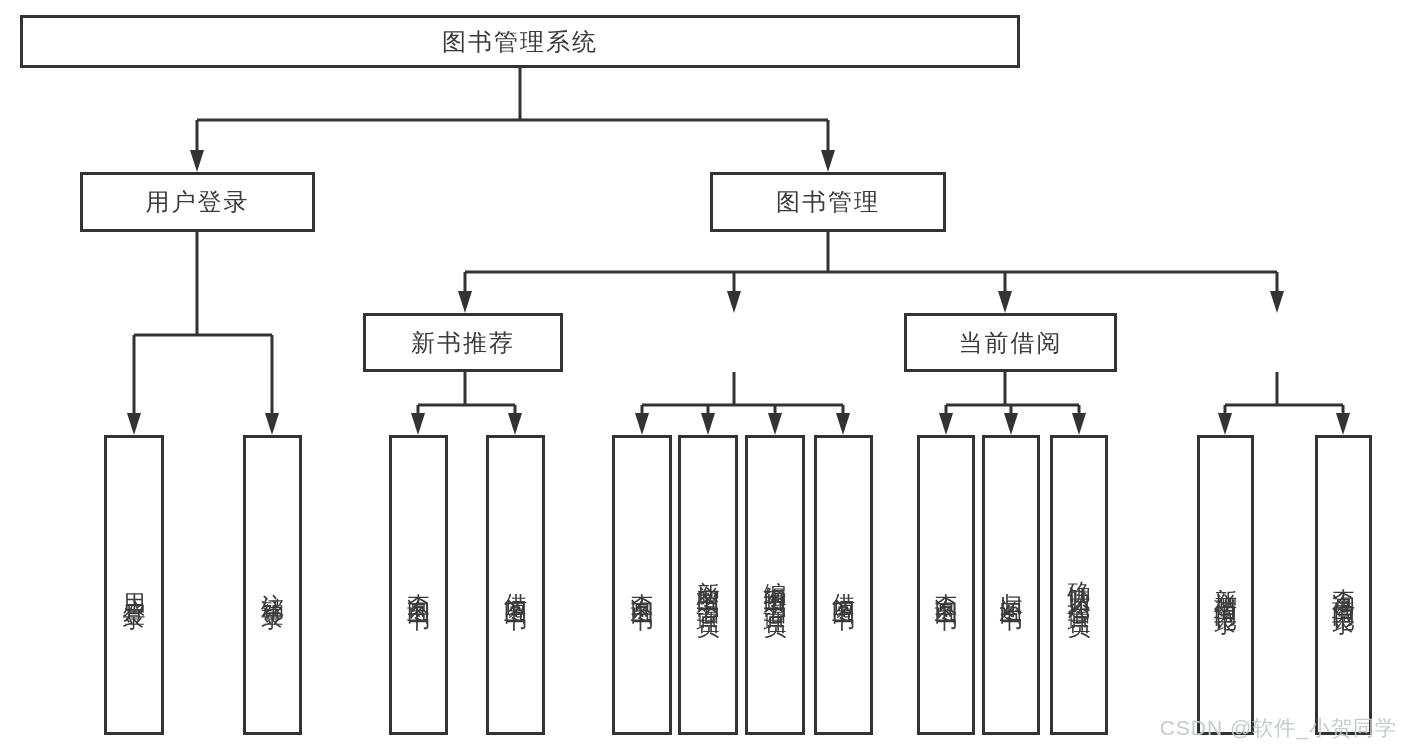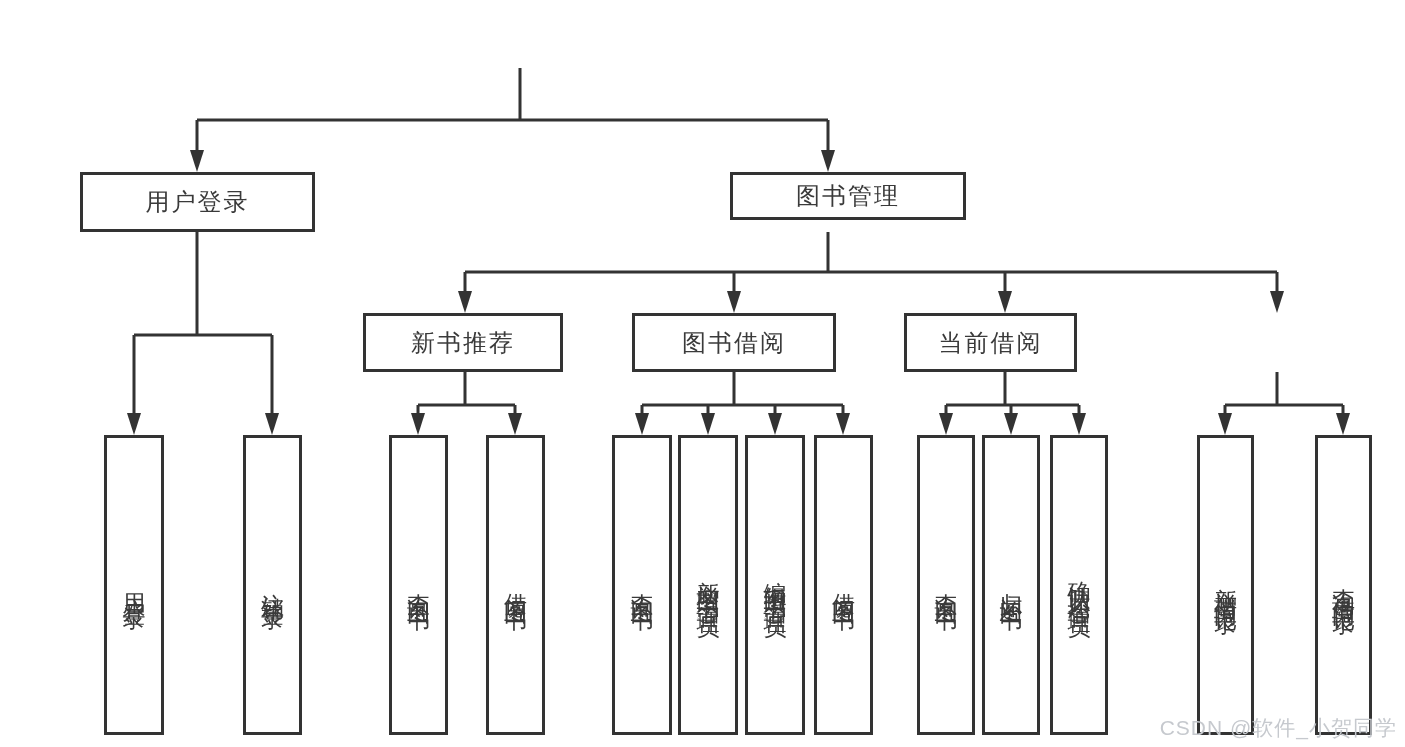--- a/index.html
+++ b/index.html
@@ -95,35 +95,35 @@
       <polygon points="768,413 782,413 775,435"></polygon>
       <polygon points="836,413 850,413 843,435"></polygon>
       <polygon points="939,413 953,413 946,435"></polygon>
       <polygon points="1004,413 1018,413 1011,435"></polygon>
       <polygon points="1072,413 1086,413 1079,435"></polygon>
       <polygon points="1218,413 1232,413 1225,435"></polygon>
       <polygon points="1336,413 1350,413 1343,435"></polygon>
     </g>
   </svg>
 
+  <div class="node" style="left:20px;top:15px;width:1000px;height:53px">
+    <span class="h-label">图书管理系统</span>
+  </div>
 
   <div class="node" style="left:80px;top:172px;width:235px;height:60px">
     <span class="h-label">用户登录</span>
   </div>
-  <div class="node" style="left:730px;top:172px;width:236px;height:48px">
+  <div class="node" style="left:710px;top:172px;width:236px;height:60px">
     <span class="h-label">图书管理</span>
   </div>
 
   <div class="node" style="left:363px;top:313px;width:200px;height:59px">
     <span class="h-label">新书推荐</span>
   </div>
-  <div class="node" style="left:632px;top:313px;width:204px;height:59px">
-    <span class="h-label">图书借阅</span>
-  </div>
-  <div class="node" style="left:904px;top:313px;width:173px;height:59px">
+  <div class="node" style="left:904px;top:313px;width:213px;height:59px">
     <span class="h-label">当前借阅</span>
   </div>
 
   <div class="node" style="left:104px;top:435px;width:60px;height:300px">
     <span class="v-label">用户登录</span>
   </div>
   <div class="node" style="left:243px;top:435px;width:59px;height:300px">
     <span class="v-label">注销登录</span>
   </div>
 

